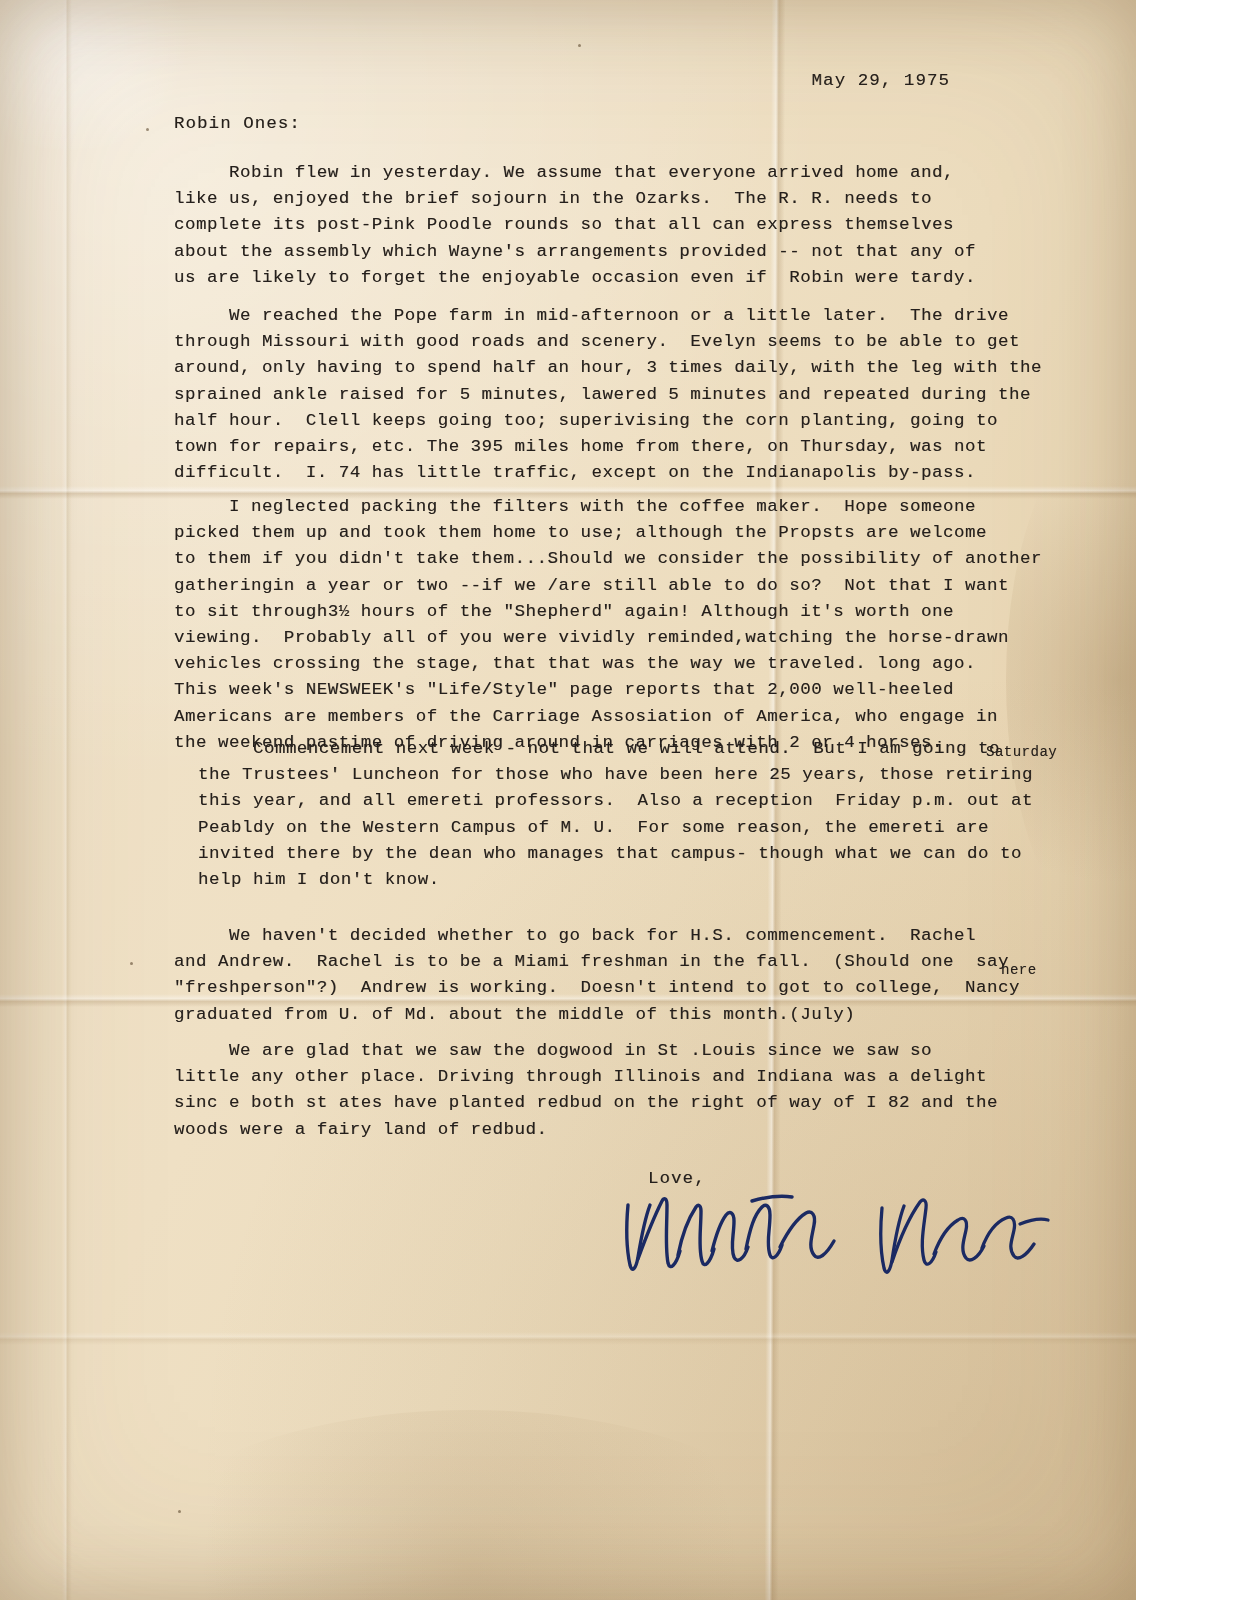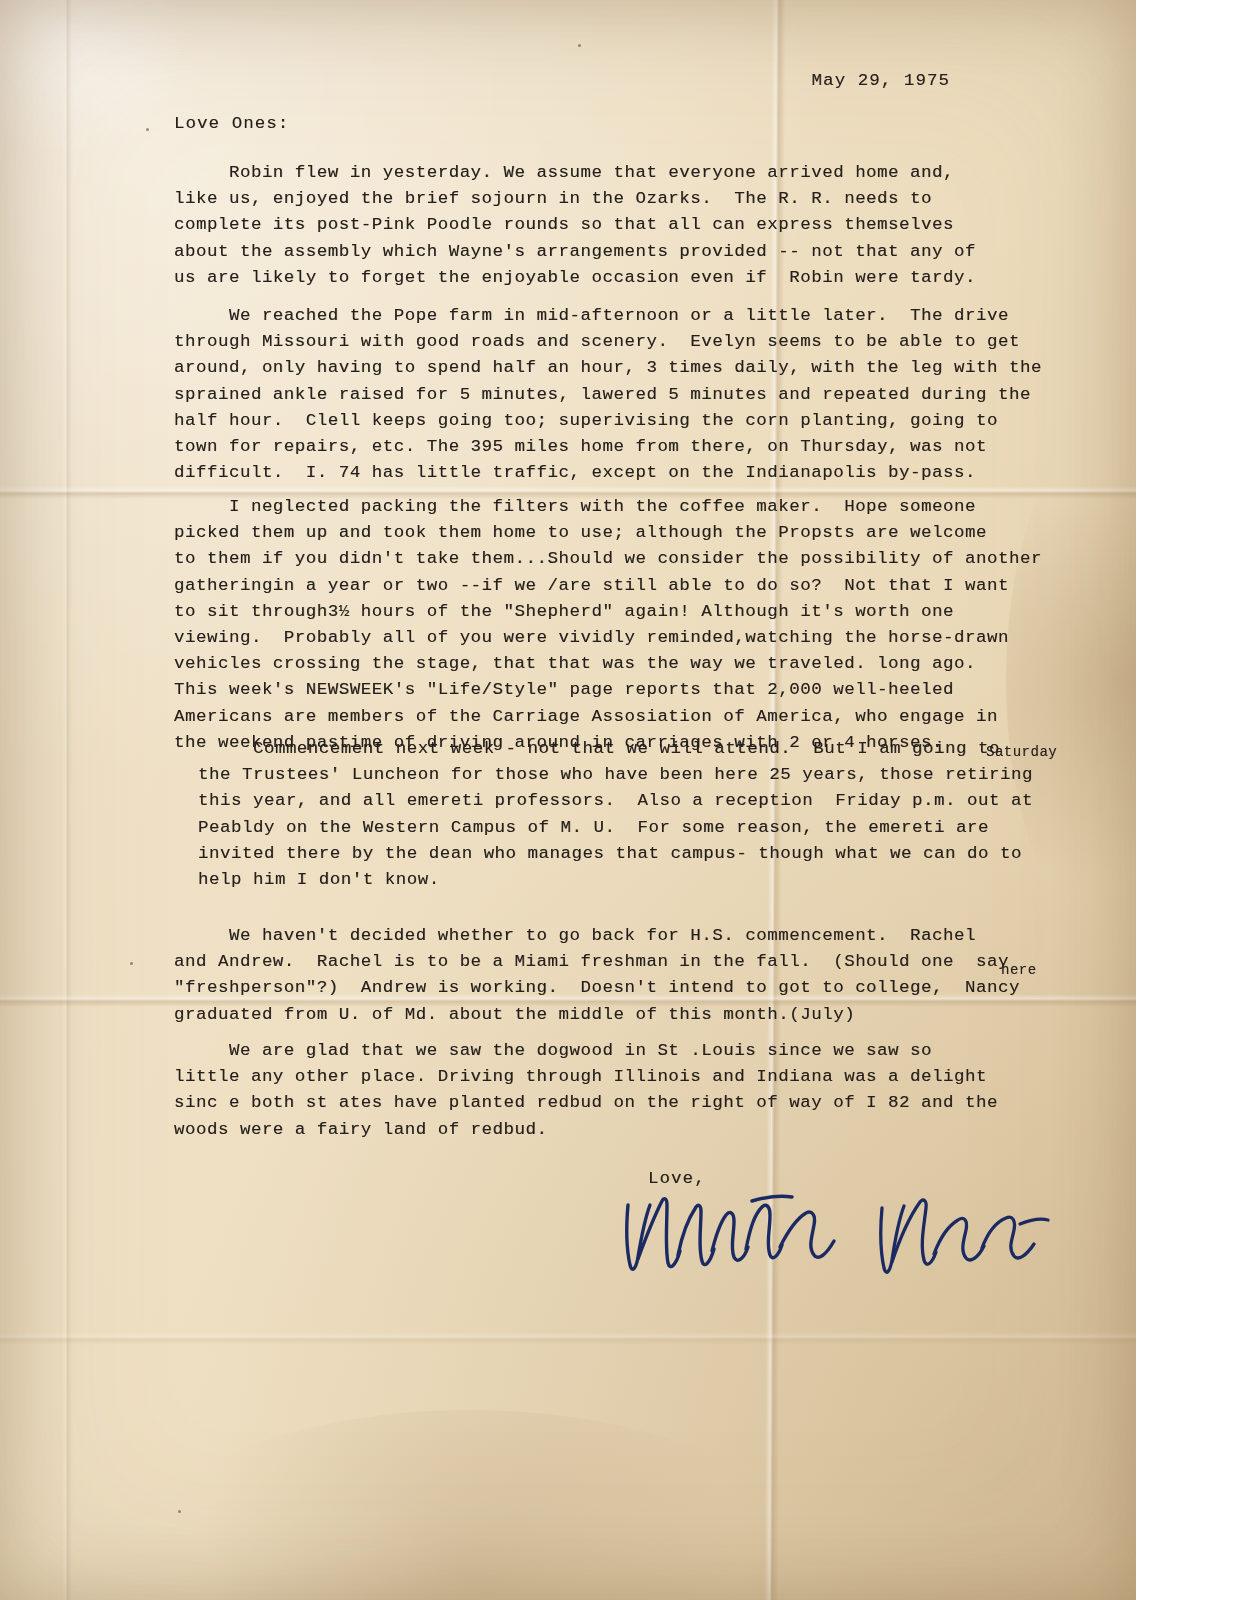--- a/index.html
+++ b/index.html
@@ -171,21 +171,21 @@
   <div class="crease h" id="crease-h3"></div>
 
   <div class="speck" style="left:578px; top:44px;"></div>
   <div class="speck" style="left:130px; top:962px;"></div>
   <div class="speck" style="left:1193px; top:944px;"></div>
   <div class="speck" style="left:178px; top:1510px;"></div>
   <div class="speck" style="left:146px; top:128px;"></div>
 
   <div class="typed" id="date-line">May 29, 1975</div>
 
-  <div class="typed" id="salutation">Love Ones:</div>
+  <div class="typed" id="salutation">Robin Ones:</div>
 
   <div class="typed paragraph" id="para-1">     Robin flew in yesterday. We assume that everyone arrived home and,
 like us, enjoyed the brief sojourn in the Ozarks.  The R. R. needs to
 complete its post-Pink Poodle rounds so that all can express themselves
 about the assembly which Wayne's arrangements provided -- not that any of
 us are likely to forget the enjoyable occasion even if  Robin were tardy.</div>
 
   <div class="typed paragraph" id="para-2">     We reached the Pope farm in mid-afternoon or a little later.  The drive
 through Missouri with good roads and scenery.  Evelyn seems to be able to get
 around, only having to spend half an hour, 3 times daily, with the leg with the

